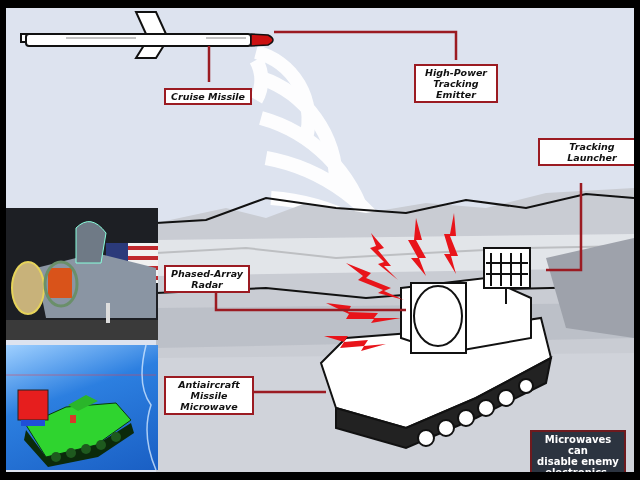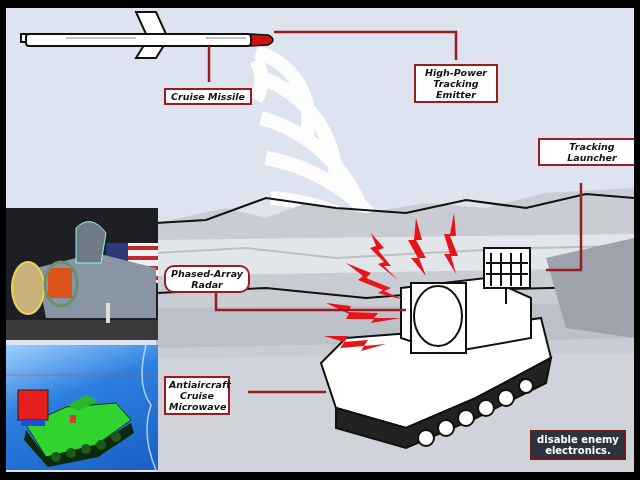--- a/index.html
+++ b/index.html
@@ -95,32 +95,33 @@
     <div>High-Power</div>
     <div>Tracking</div>
     <div>Emitter</div>
   </div>
 
   <div class="label" style="left:532px; top:130px; width:108px;">
     <div>Tracking</div>
     <div>Launcher</div>
   </div>
 
-  <div class="label" style="left:158px; top:257px; width:86px;border-radius:10px;">
+  <div class="label" style="left:158px; top:257px; width:86px;">
     <div>Phased-Array</div>
     <div>Radar</div>
   </div>
 
-  <div class="label" style="left:158px; top:368px; width:66px;">
+  <div class="label" style="left:158px; top:368px; width:90px;">
     <div>Antiaircraft</div>
-    <div>Cruise</div>
+    <div>Missile</div>
     <div>Microwave</div>
   </div>
 
   <div class="caption" style="left:524px; top:422px; width:96px;">
+    <div>Microwaves can</div>
     <div>disable enemy</div>
     <div>electronics.</div>
   </div>
 </div>
 
 <div class="photo" style="left:6px; top:208px; width:152px; height:132px; background:#2a2a2e;">
   <svg width="152" height="132" viewBox="0 0 152 132">
     <rect x="0" y="0" width="152" height="132" fill="#1d1f24"></rect>
     <rect x="100" y="35" width="52" height="40" fill="#f1f1f1"></rect>
     <g fill="#c0282d">

